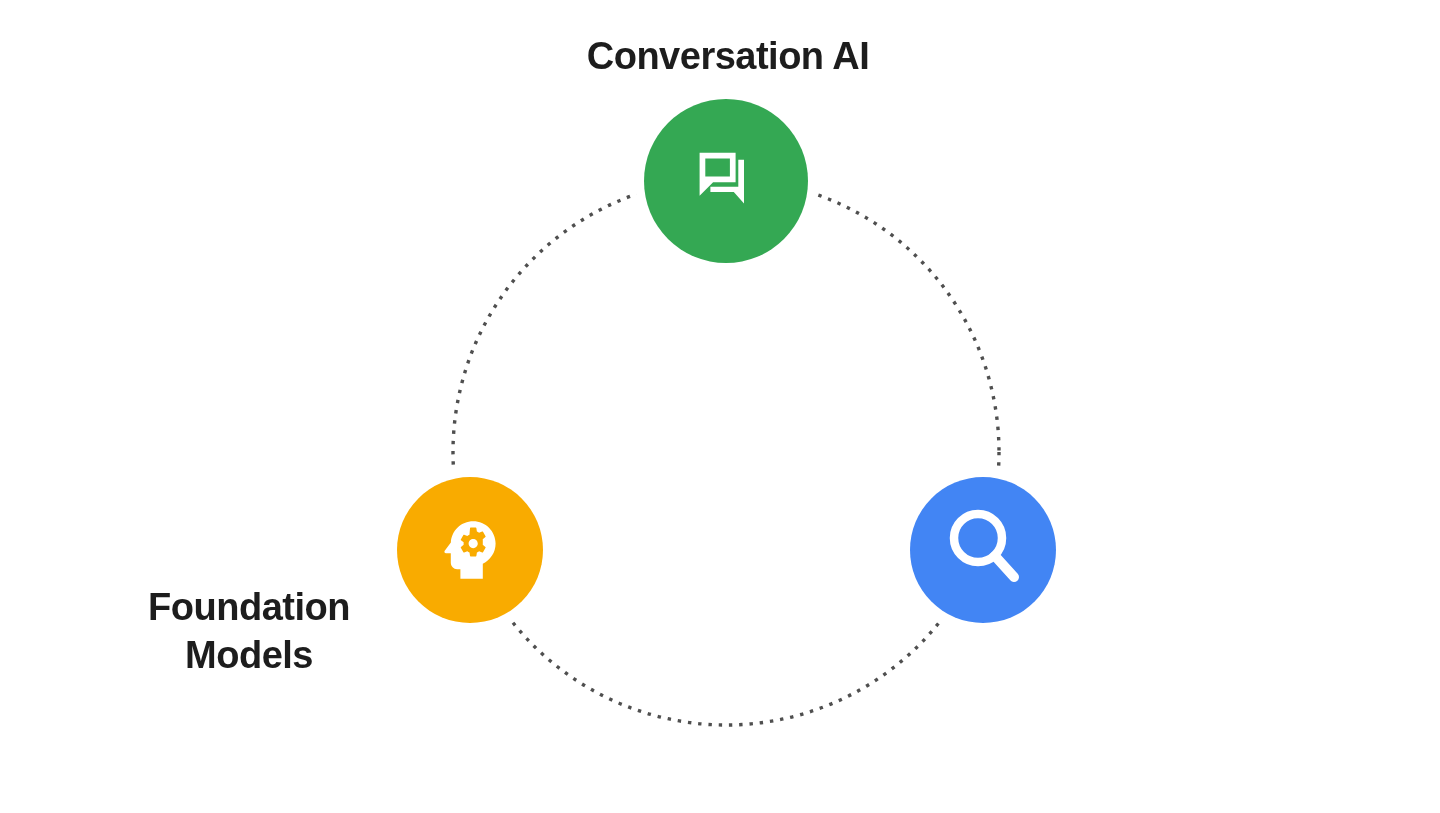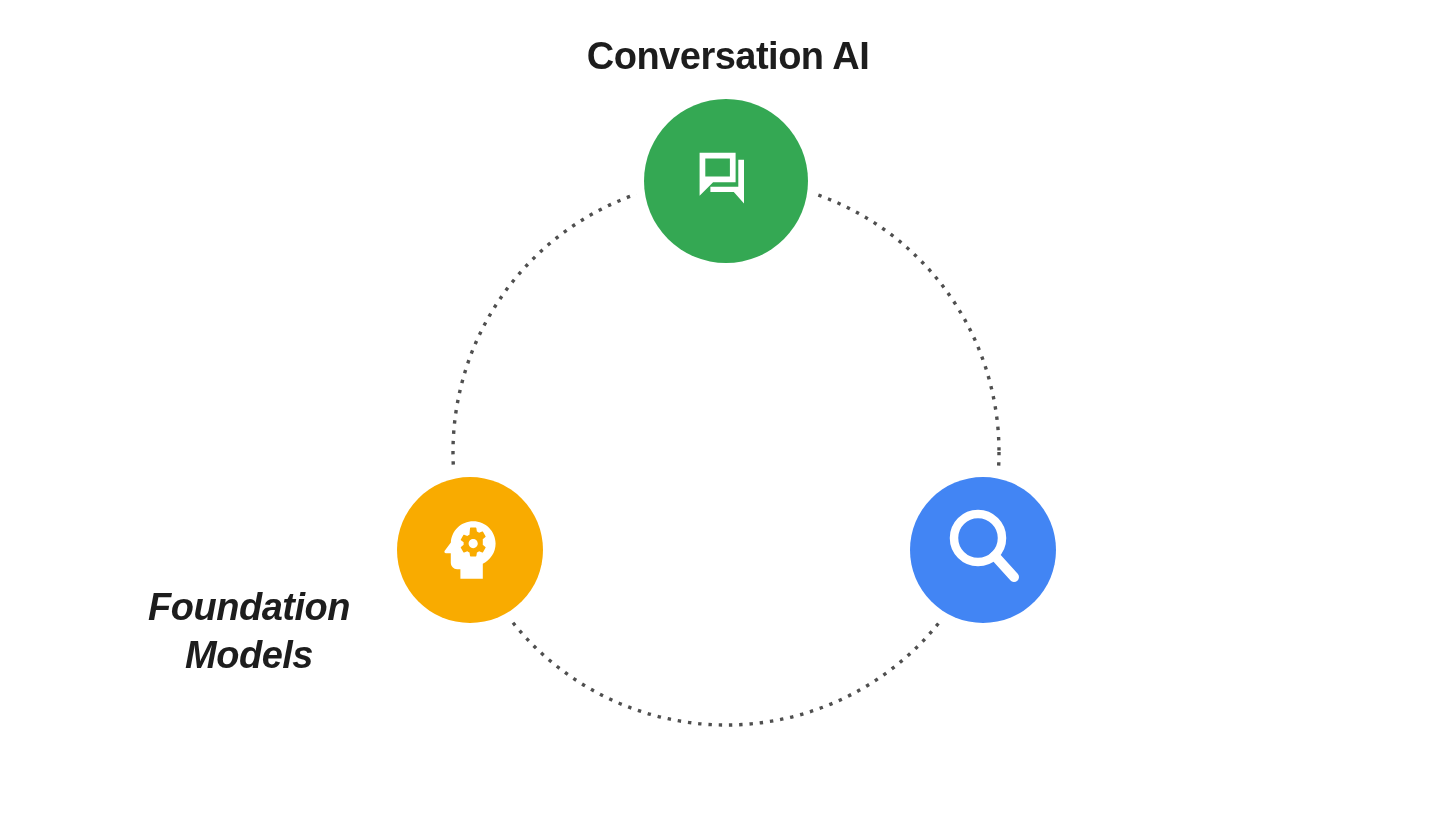--- a/index.html
+++ b/index.html
@@ -73,16 +73,16 @@
       <circle cx="983" cy="550" r="73" fill="#4285F4"></circle>
       <g stroke="#ffffff" fill="none">
         <circle cx="978" cy="538" r="24" stroke-width="8.5"></circle>
         <line x1="995" y1="556" x2="1014" y2="577" stroke-width="10" stroke-linecap="round"></line>
       </g>
     </g>
   </svg>
 
   <div class="node-label label-top" style="left:728px;">Conversation AI</div>
 
-  <div class="node-label label-side" style="left:249px;font-style:italic;">Foundation Models</div>
+  <div class="node-label label-side" style="left:249px;">Foundation Models</div>
 
 
 </div>
 
 </body></html>

